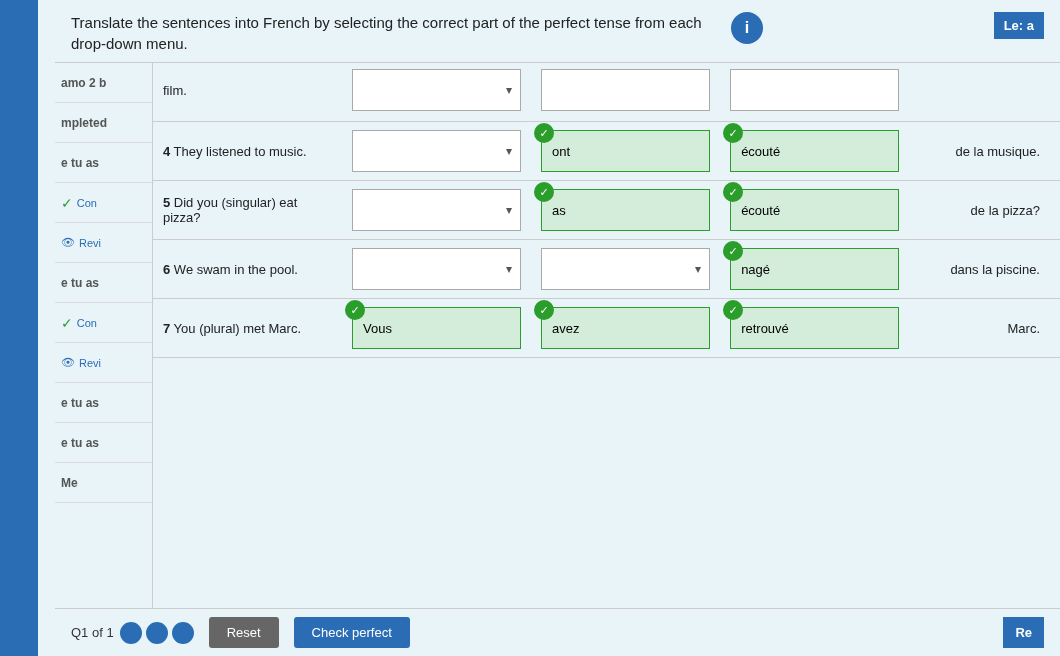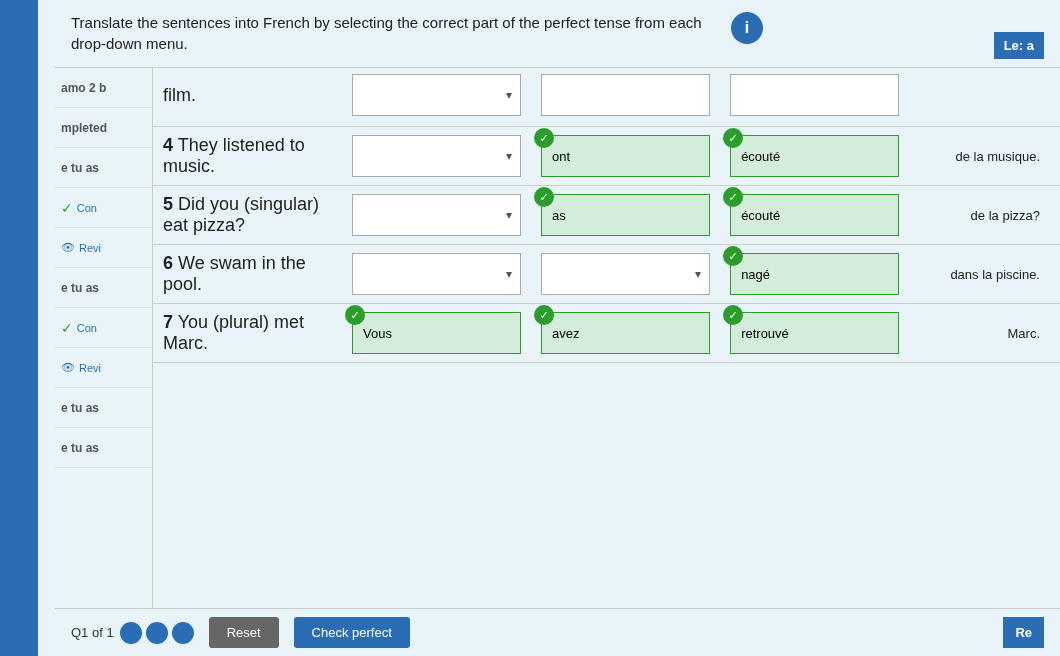--- a/index.html
+++ b/index.html
@@ -73,21 +73,20 @@
     }
 
     .header-right {
       background: #2a6db5;
       color: white;
       padding: 6px 10px;
       font-size: 13px;
       font-weight: bold;
       min-width: 40px;
       text-align: center;
-      margin-top: 20px;
     }
 
     
     .content {
       flex: 1;
       display: flex;
       flex-direction: row;
       overflow: hidden;
     }
 
@@ -156,21 +155,21 @@
     .row-question {
       background: #e8f4f8;
       min-height: 70px;
     }
 
     .row-question td {
       border-bottom: 1px solid #ccc;
     }
 
     .question-text {
-      font-size: 18px;
+      font-size: 13px;
       color: #222;
       min-width: 130px;
       max-width: 150px;
     }
 
     .question-num {
       font-weight: bold;
     }
 
     
@@ -355,20 +354,23 @@
         <span class="item-sub">
           <span class="eye-icon">👁</span>Revi
         </span>
       </div>
       <div class="left-item">
         <span class="item-label">e tu as</span>
       </div>
       <div class="left-item">
         <span class="item-label">e tu as</span>
       </div>
+      <div class="left-item">
+        <span class="item-label">Me</span>
+      </div>
     </div>
 
     <div class="table-area">
       <table>
         <tbody>
 
           <tr class="film-row row-question">
             <td class="question-text">film.</td>
             <td class="dropdown-cell">
               <div class="dropdown-box">

